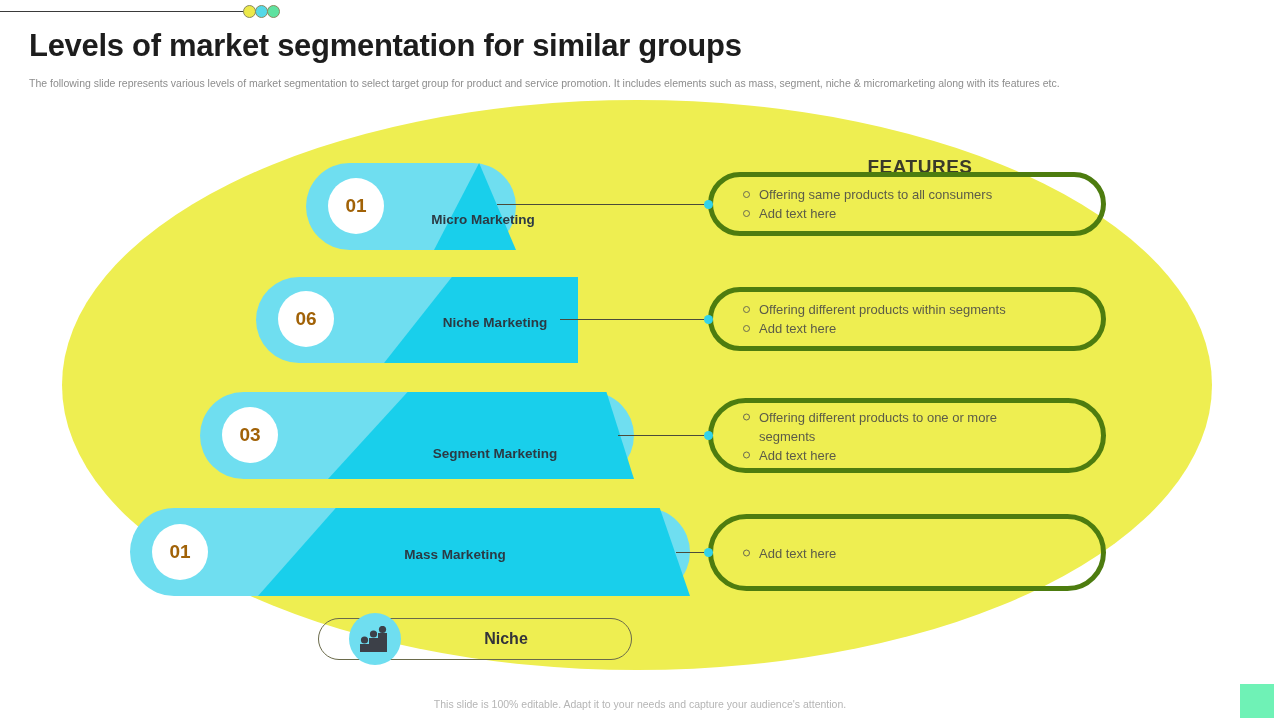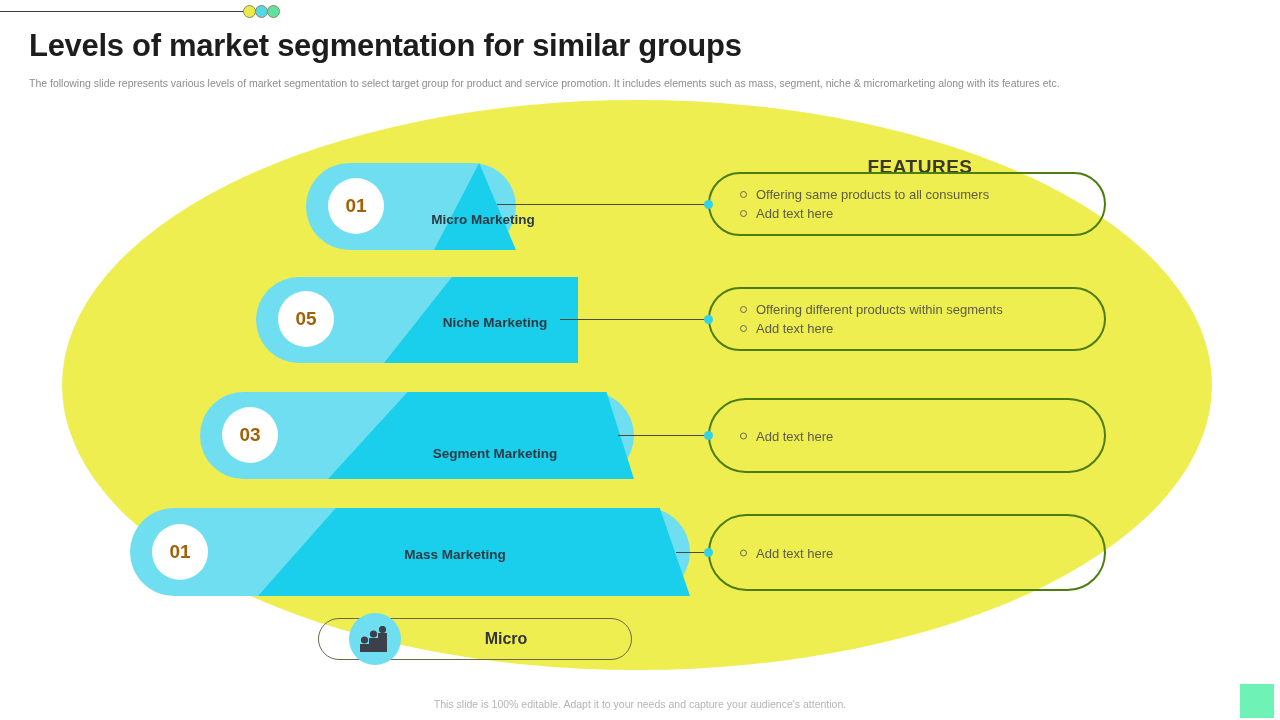--- a/index.html
+++ b/index.html
@@ -111,21 +111,21 @@
     position:absolute; height:1px; background:#4a4a3a; z-index:2;
   }
   .conn-dot {
     position:absolute; width:9px; height:9px; border-radius:50%;
     background:#31d2ea; z-index:6;
   }
 
   
   .feature-box {
     position:absolute;
-    border:2px solid #4d7c0f;
+    border:5px solid #4d7c0f;
     border-radius:50px;
     z-index:3;
   }
   .feature-list { position:absolute; left:30px; top:50%;
      transform:translateY(-50%); }
   .feature-item {
     display:flex; align-items:flex-start; gap:9px;
     font-size:13px; color:#5c5c48; line-height:19px;
     margin-bottom:0px;
   }
@@ -199,21 +199,21 @@
 <div class="pyr-row" id="row-01">
   <div class="pyr-light"></div>
   <div class="pyr-dark"></div>
   <div class="pyr-num">01</div>
   <div class="pyr-label">Micro Marketing</div>
 </div>
 
 <div class="pyr-row" id="row-02">
   <div class="pyr-light"></div>
   <div class="pyr-dark"></div>
-  <div class="pyr-num">05</div>
+  <div class="pyr-num">06</div>
   <div class="pyr-label">Niche Marketing</div>
 </div>
 
 <div class="pyr-row" id="row-03">
   <div class="pyr-light"></div>
   <div class="pyr-dark"></div>
   <div class="pyr-num">03</div>
   <div class="pyr-label">Segment Marketing</div>
 </div>
 
@@ -245,20 +245,24 @@
     </div>
     <div class="feature-item">
       <span class="bullet-ring"></span>
       <span>Add text here</span>
     </div>
   </div>
 </div>
 
 <div class="feature-box" id="feat-03">
   <div class="feature-list" style="width:300px">
+    <div class="feature-item">
+      <span class="bullet-ring"></span>
+      <span>Offering different products to one or more segments</span>
+    </div>
     <div class="feature-item">
       <span class="bullet-ring"></span>
       <span>Add text here</span>
     </div>
   </div>
 </div>
 
 <div class="feature-box" id="feat-04">
   <div class="feature-list" style="width:330px">
     <div class="feature-item">
@@ -272,16 +276,16 @@
 <div id="levels-icon-circle">
   <svg width="30" height="26" viewBox="0 0 30 26" aria-hidden="true">
     <circle cx="4.5" cy="14" r="3.6" fill="#3c4048"></circle>
     <circle cx="13.5" cy="8" r="3.6" fill="#3c4048"></circle>
     <circle cx="22.5" cy="3.5" r="3.6" fill="#3c4048"></circle>
     <rect x="0" y="18" width="9" height="8" fill="#3c4048"></rect>
     <rect x="9" y="12" width="9" height="14" fill="#3c4048"></rect>
     <rect x="18" y="7" width="9" height="19" fill="#3c4048"></rect>
   </svg>
 </div>
-<div id="levels-label">Micro</div>
+<div id="levels-label">Niche</div>
 
 <div id="footer-note">This slide is 100% editable. Adapt it to your needs and capture your audience's attention.</div>
 <div id="corner-square"></div>
 
 </body></html>

